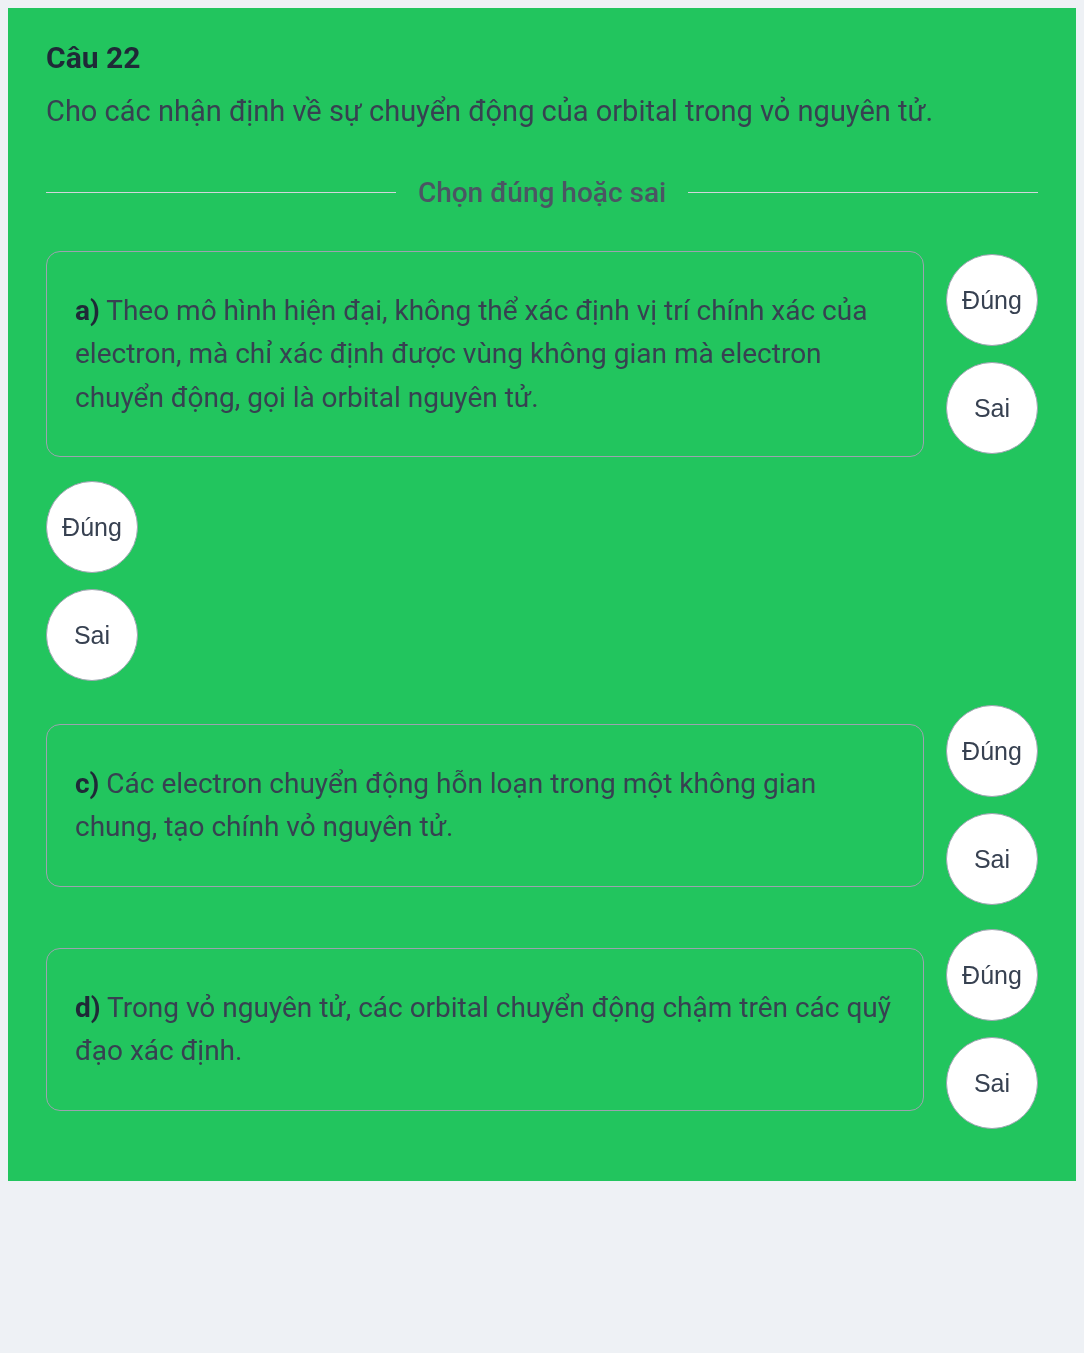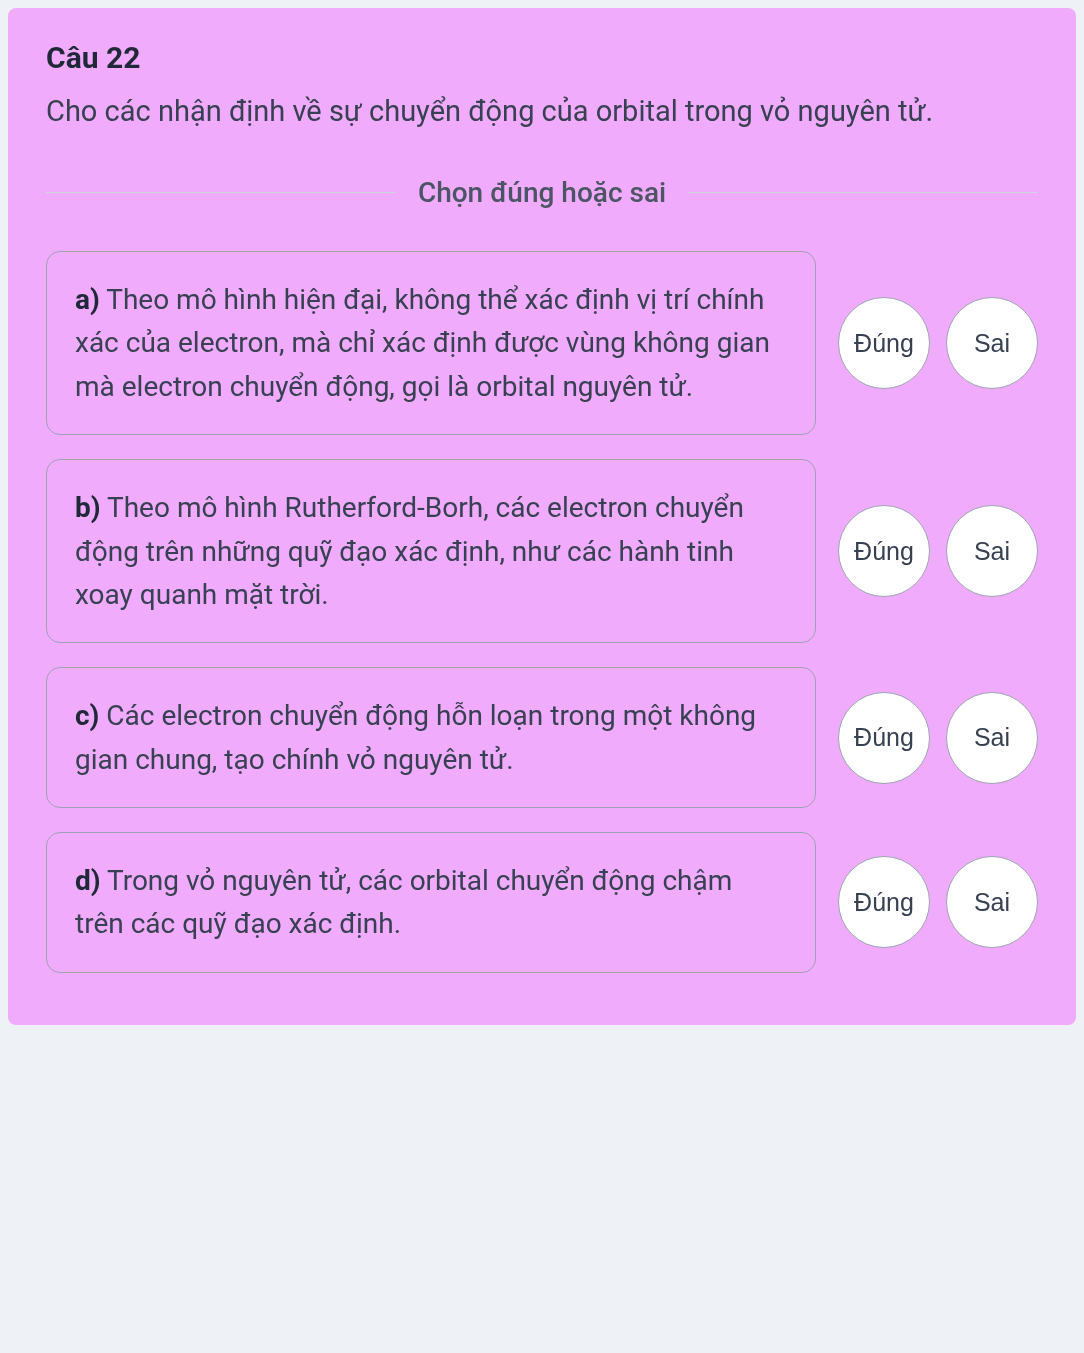--- a/index.html
+++ b/index.html
@@ -7,22 +7,22 @@
       padding: 0;
       box-sizing: border-box;
     }
     body {
       font-family: -apple-system, BlinkMacSystemFont, "Segoe UI", Roboto, Helvetica, Arial, sans-serif;
       background-color: #eef1f5;
       padding: 8px;
       width: 1084px;
     }
     .question-card {
-      background-color: #f0abfc;
-      border-radius: 8px;
+      background-color: #22c55e;
+      border-radius: 0;
       padding: 32px 38px 28px 38px;
     }
     .question-number {
       font-size: 30px;
       font-weight: 700;
       color: #1f2937;
       margin-bottom: 14px;
     }
     .question-text {
       font-size: 29px;
@@ -50,33 +50,34 @@
     .answer-row {
       display: flex;
       align-items: center;
       gap: 22px;
       margin-bottom: 24px;
     }
     .answer-box {
       flex: 1;
       border: 1.5px solid #9ca3af;
       border-radius: 14px;
-      padding: 26px 28px;
+      padding: 37px 28px;
       font-size: 28px;
       color: #374151;
       line-height: 1.55;
     }
     .answer-label {
       font-weight: 700;
       color: #1f2937;
     }
     .buttons-col {
       display: flex;
       gap: 16px;
       align-items: center;
+      flex-direction: column;
     }
     .choice-btn {
       width: 92px;
       height: 92px;
       border-radius: 50%;
       border: 1.5px solid #9ca3af;
       background-color: #ffffff;
       font-size: 25px;
       font-weight: 500;
       color: #374151;
@@ -103,23 +104,20 @@
     <div class="answer-box">
       <span class="answer-label">a)</span><span> Theo mô hình hiện đại, không thể xác định vị trí chính xác của electron, mà chỉ xác định được vùng không gian mà electron chuyển động, gọi là orbital nguyên tử.</span>
     </div>
     <div class="buttons-col">
       <button class="choice-btn">Đúng</button>
       <button class="choice-btn">Sai</button>
     </div>
   </div>
 
   <div class="answer-row">
-    <div class="answer-box">
-      <span class="answer-label">b)</span><span> Theo mô hình Rutherford-Borh, các electron chuyển động trên những quỹ đạo xác định, như các hành tinh xoay quanh mặt trời.</span>
-    </div>
     <div class="buttons-col">
       <button class="choice-btn">Đúng</button>
       <button class="choice-btn">Sai</button>
     </div>
   </div>
 
   <div class="answer-row">
     <div class="answer-box">
       <span class="answer-label">c)</span><span> Các electron chuyển động hỗn loạn trong một không gian chung, tạo chính vỏ nguyên tử.</span>
     </div>

